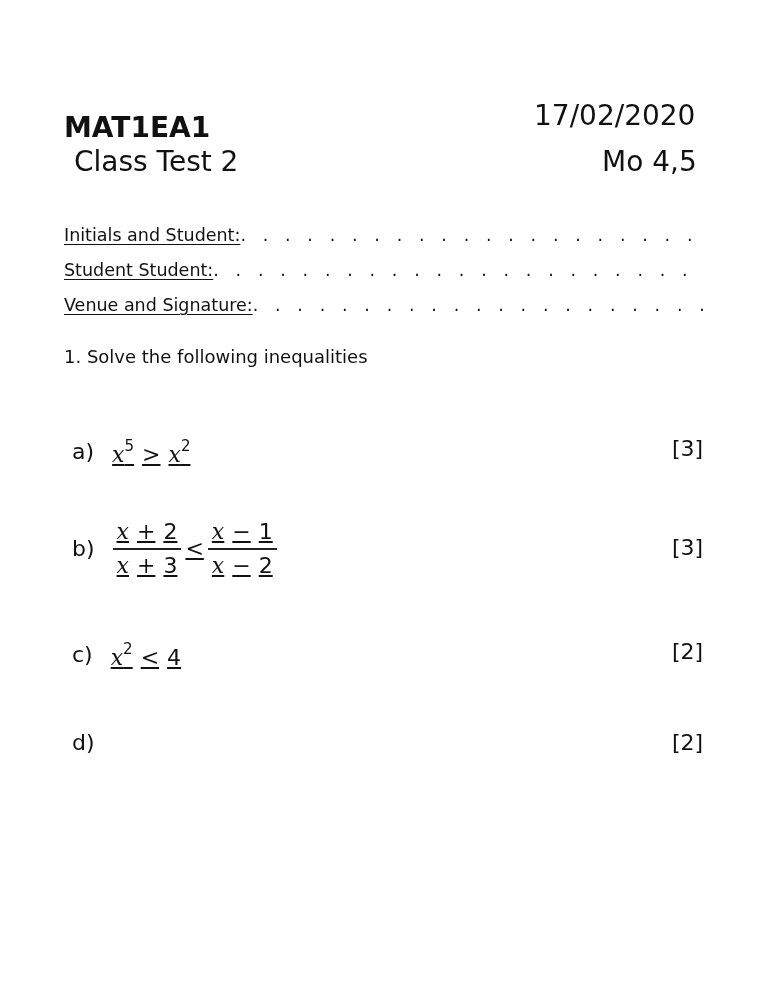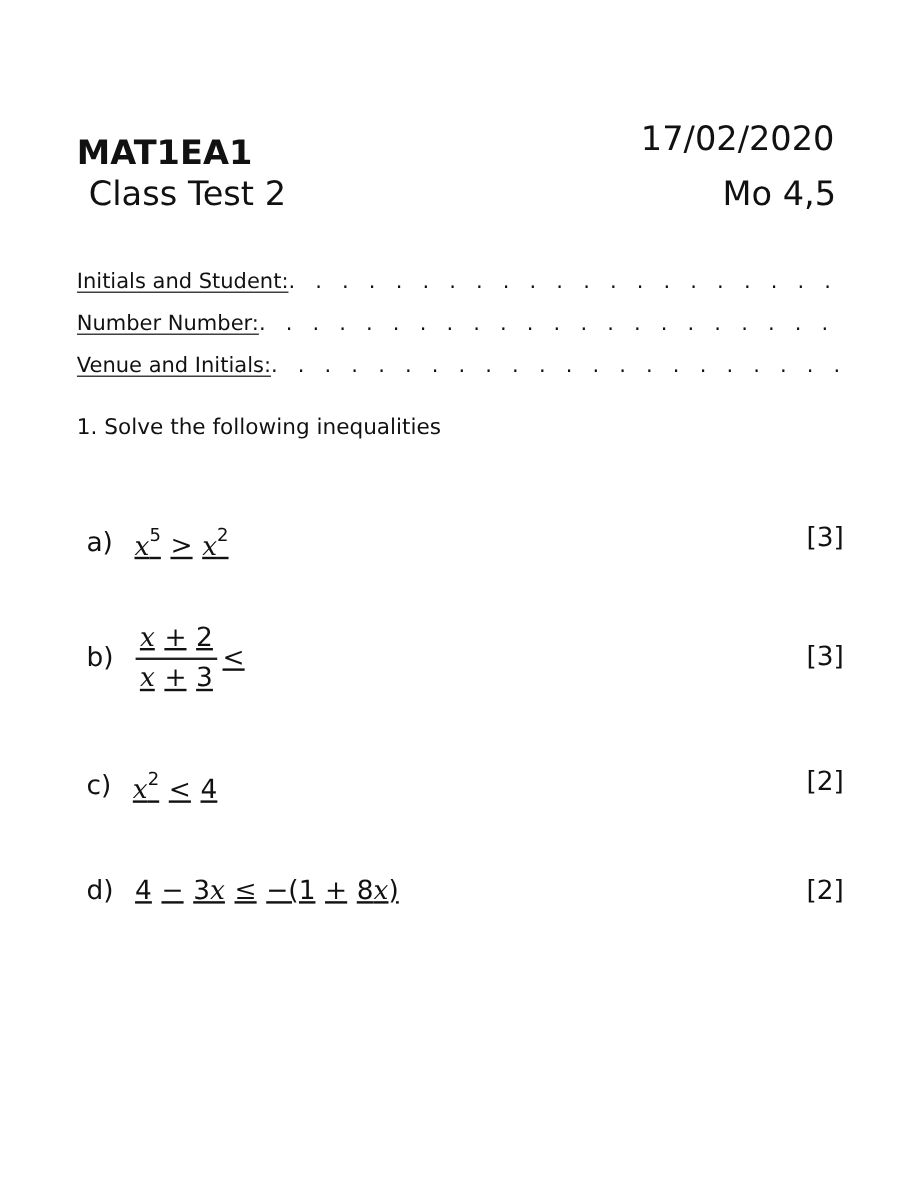--- a/index.html
+++ b/index.html
@@ -35,24 +35,24 @@
 
 <div class="abs hdr hdr-bold" style="left:64px; top:114px;">MAT1EA1</div>
 <div class="abs hdr" style="left:74px; top:148px;">Class Test 2</div>
 <div class="abs hdr" style="left:534px; top:102px;">17/02/2020</div>
 <div class="abs hdr" style="left:570px; top:148px;margin-left:32px;">Mo 4,5</div>
 
 <div class="field" style="top:224px;">
   <span class="lbl">Initials and Student:</span><span class="dots">. . . . . . . . . . . . . . . . . . . . . . . . . . . . . .</span>
 </div>
 <div class="field" style="top:259px;">
-  <span class="lbl">Number Number:</span><span class="dots">. . . . . . . . . . . . . . . . . . . . . . . . . . . . . . . . . .</span>
+  <span class="lbl">Student Student:</span><span class="dots">. . . . . . . . . . . . . . . . . . . . . . . . . . . . . . . . . .</span>
 </div>
 <div class="field" style="top:294px;">
-  <span class="lbl">Venue and Initials:</span><span class="dots">. . . . . . . . . . . . . . . . . . . . . . . . . . . . . .</span>
+  <span class="lbl">Venue and Signature:</span><span class="dots">. . . . . . . . . . . . . . . . . . . . . . . . . . . . . .</span>
 </div>
 
 <div class="q-title">
   <span>1.</span>
   <span>Solve the following inequalities</span>
 </div>
 
 <div class="part" style="top:434px;">
   <span class="plabel">a)</span>
   <span class="math">
@@ -63,31 +63,33 @@
 
 <div class="part" style="top:518px;">
   <span class="plabel">b)</span>
   <span class="math" style="display:inline-flex; align-items:center;text-align:center;">
     <span class="frac">
       <span class="num"><span class="mi">x</span><span class="op">+</span><span class="mn">2</span></span>
       <span class="bar"></span>
       <span class="den"><span class="mi">x</span><span class="op">+</span><span class="mn">3</span></span>
     </span>
     <span class="op" style="margin:0 4px;">&lt;</span>
+    <span class="frac">
+      <span class="num"><span class="mi">x</span><span class="op">−</span><span class="mn">1</span></span>
+      <span class="bar"></span>
+      <span class="den"><span class="mi">x</span><span class="op">−</span><span class="mn">2</span></span>
+    </span>
   </span>
 </div>
 <div class="marks" style="top:533px;">[3]</div>
 
 <div class="part" style="top:637px;">
   <span class="plabel">c)</span>
   <span class="math">
     <span class="mi">x</span><sup class="mn">2</sup><span class="op">&lt;</span><span class="mn">4</span>
   </span>
 </div>
 <div class="marks" style="top:637px;">[2]</div>
 
 <div class="part" style="top:728px;">
   <span class="plabel">d)</span>
-  <span class="math">
-    <span class="mn">4</span><span class="op">−</span><span class="mn">3</span><span class="mi">x</span><span class="op">≤</span><span class="mn">−(1</span><span class="op">+</span><span class="mn">8</span><span class="mi">x</span><span class="mn">)</span>
-  </span>
 </div>
 <div class="marks" style="top:728px;">[2]</div>
 
 </body></html>

